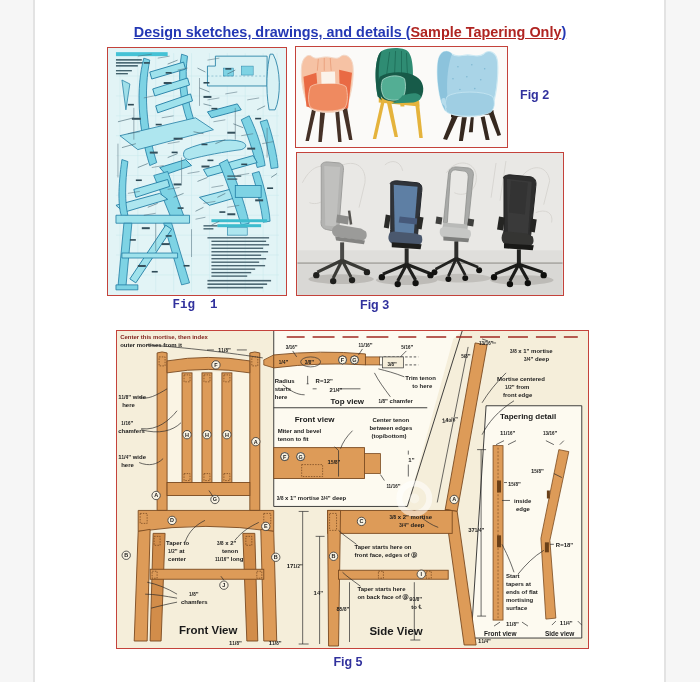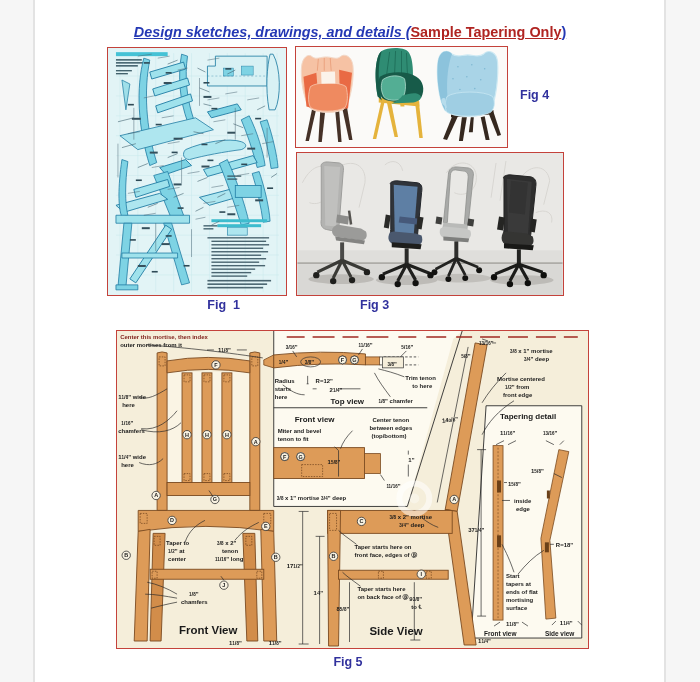--- a/index.html
+++ b/index.html
@@ -8,21 +8,21 @@
 .cap{color:#31319d;font-weight:bold;font-size:12.5px;}
 </style>
 </head>
 <body>
 
 <div class="abs" style="left:0;top:0;width:33px;height:682px;background:#f6f6f6;border-right:2px solid #e3e3e3;"></div>
 
 <div class="abs" style="left:664px;top:0;width:36px;height:682px;background:#f6f6f6;border-left:2px solid #e3e3e3;"></div>
 
 <div class="abs" style="left:36px;top:24px;width:628px;text-align:center;font-size:14.4px;font-weight:bold;">
-<span style="color:#2438b4;text-decoration:underline;font-style:italic;">Design sketches, drawings, and details (</span><span style="color:#b02421;text-decoration:underline;">Sample Tapering Only</span><span style="color:#2438b4;text-decoration:underline;">)</span>
+<span style="color:#2438b4;text-decoration:underline;">Design sketches, drawings, and details (</span><span style="color:#b02421;text-decoration:underline;">Sample Tapering Only</span><span style="color:#2438b4;text-decoration:underline;">)</span>
 </div>
 
 <div class="abs" id="fig1" style="left:107px;top:47px;width:180px;height:249px;box-sizing:border-box;border:1px solid #c4423b;background:#e3f5f7;">
 <svg width="178" height="247" viewBox="0 0 179 248" xmlns="http://www.w3.org/2000/svg">
 <rect width="179" height="248" fill="#e2f4f6"></rect>
 
 <g stroke="#c8e9ed" stroke-width="0.5">
 <path d="M12,10 L12,240 M30,5 L30,245 M48,5 L48,245 M66,5 L66,245 M84,5 L84,245 M102,5 L102,245 M120,5 L120,245 M138,5 L138,245 M156,5 L156,245 M170,5 L170,245"></path>
 <path d="M8,28 L172,28 M8,48 L172,48 M8,68 L172,68 M8,88 L172,88 M8,108 L172,108 M8,128 L172,128 M8,148 L172,148 M8,168 L172,168 M8,188 L172,188 M8,208 L172,208 M8,228 L172,228"></path>
 </g>
@@ -156,21 +156,21 @@
 <rect x="96" y="178" width="14" height="1.3"></rect>
         <rect x="96" y="181" width="10" height="1.3"></rect>
 <rect x="8" y="22" width="16" height="1.3"></rect>
         <rect x="8" y="25" width="12" height="1.3"></rect>
 <rect x="120" y="128" width="14" height="1.3"></rect>
         <rect x="120" y="131" width="10" height="1.3"></rect>
 </g>
 </svg>
 </div>
 
-<div class="abs cap" style="left:150px;top:298px;width:90px;text-align:right;">Fig&nbsp;&nbsp;1</div>
+<div class="abs cap" style="left:150px;top:298px;width:90px;text-align:center;font-family:Liberation Mono, monospace;">Fig&nbsp;&nbsp;1</div>
 
 <div class="abs" id="fig2" style="left:295px;top:46px;width:213px;height:102px;box-sizing:border-box;border:1px solid #c4423b;background:#fbfaf8;">
 <svg width="211" height="100" viewBox="0 0 212 101" xmlns="http://www.w3.org/2000/svg">
 
 <g>
 <path d="M16,61 L9,95 L12.5,95 L20,62 Z" fill="#453127"></path>
 <path d="M24,64 L22,96 L25.5,96 L29,64 Z" fill="#453127"></path>
 <path d="M39,64 L42,96 L45.5,96 L43,64 Z" fill="#453127"></path>
 <path d="M46,61 L53,94 L56.5,94 L51,61 Z" fill="#453127"></path>
 <path d="M12,60 C6,48 4,30 5,20 C6,10 12,6 16,10 C20,13 24,10 30,10 C36,10 40,13 44,10 C48,6 56,9 57,19 C58,30 56,48 50,61 C44,68 18,68 12,60 Z" fill="#f6c2a4" stroke="#f2d9c8" stroke-width="1"></path>
@@ -211,21 +211,21 @@
         <circle cx="190" cy="22" r="0.8" fill="#7fb8d2"></circle>
 <circle cx="158" cy="32" r="0.8" fill="#7fb8d2"></circle>
         <circle cx="172" cy="30" r="0.8" fill="#7fb8d2"></circle>
         <circle cx="186" cy="33" r="0.8" fill="#7fb8d2"></circle>
 <circle cx="165" cy="43" r="0.8" fill="#7fb8d2"></circle>
         <circle cx="180" cy="42" r="0.8" fill="#7fb8d2"></circle>
 </g>
 </svg>
 </div>
 
-<div class="abs cap" style="left:520px;top:88px;">Fig 4</div>
+<div class="abs cap" style="left:520px;top:88px;">Fig 2</div>
 
 <div class="abs" id="fig3" style="left:296px;top:152px;width:268px;height:144px;box-sizing:border-box;border:1px solid #c4423b;background:#eae9e7;">
 <svg width="266" height="142" viewBox="0 0 267 143" xmlns="http://www.w3.org/2000/svg">
 
 <rect x="0" y="0" width="267" height="143" fill="#e9e8e5"></rect>
 <g stroke="#d8d6d2" stroke-width="1" fill="none">
 <path d="M5,30 C15,10 30,8 35,25 C38,40 25,55 12,50"></path>
 <path d="M40,15 C55,5 70,12 68,30 L62,55"></path>
 <path d="M150,20 C160,5 178,8 180,22 C182,38 168,45 158,40"></path>
 <path d="M225,25 C235,10 252,12 254,28 L248,52"></path>

